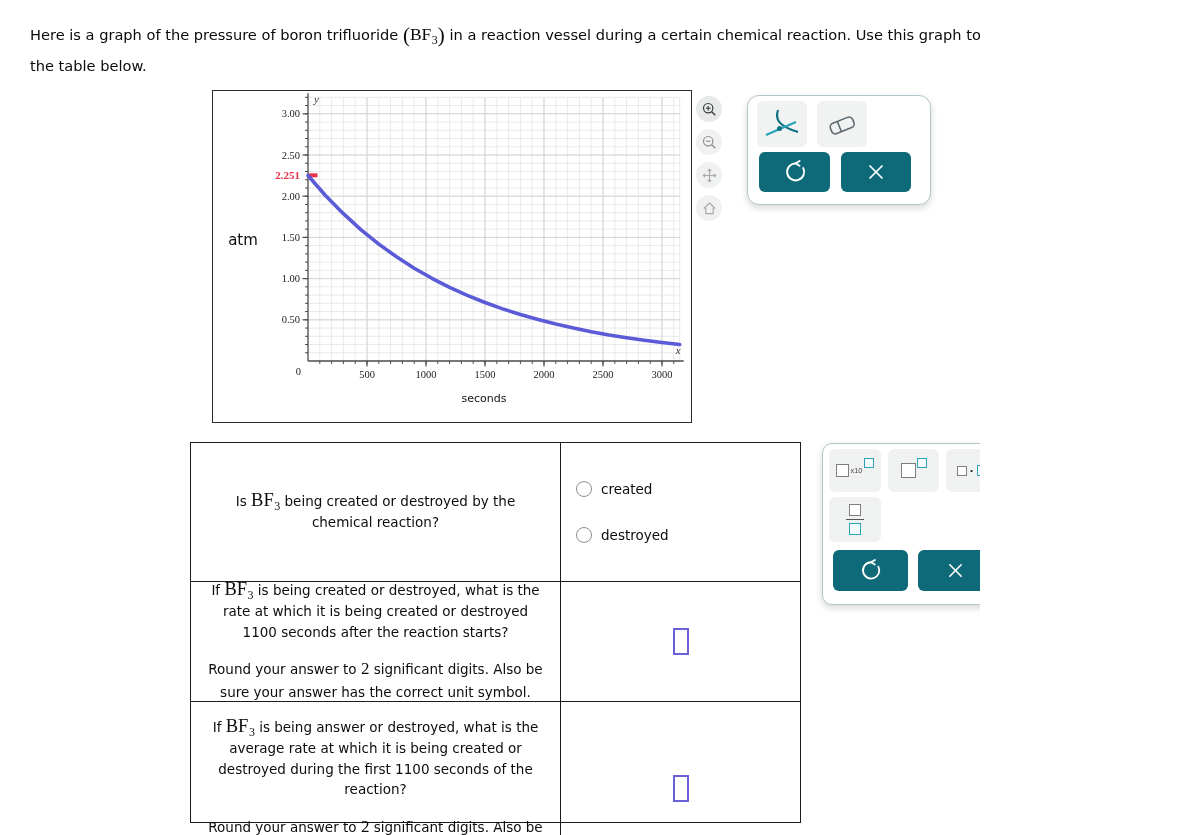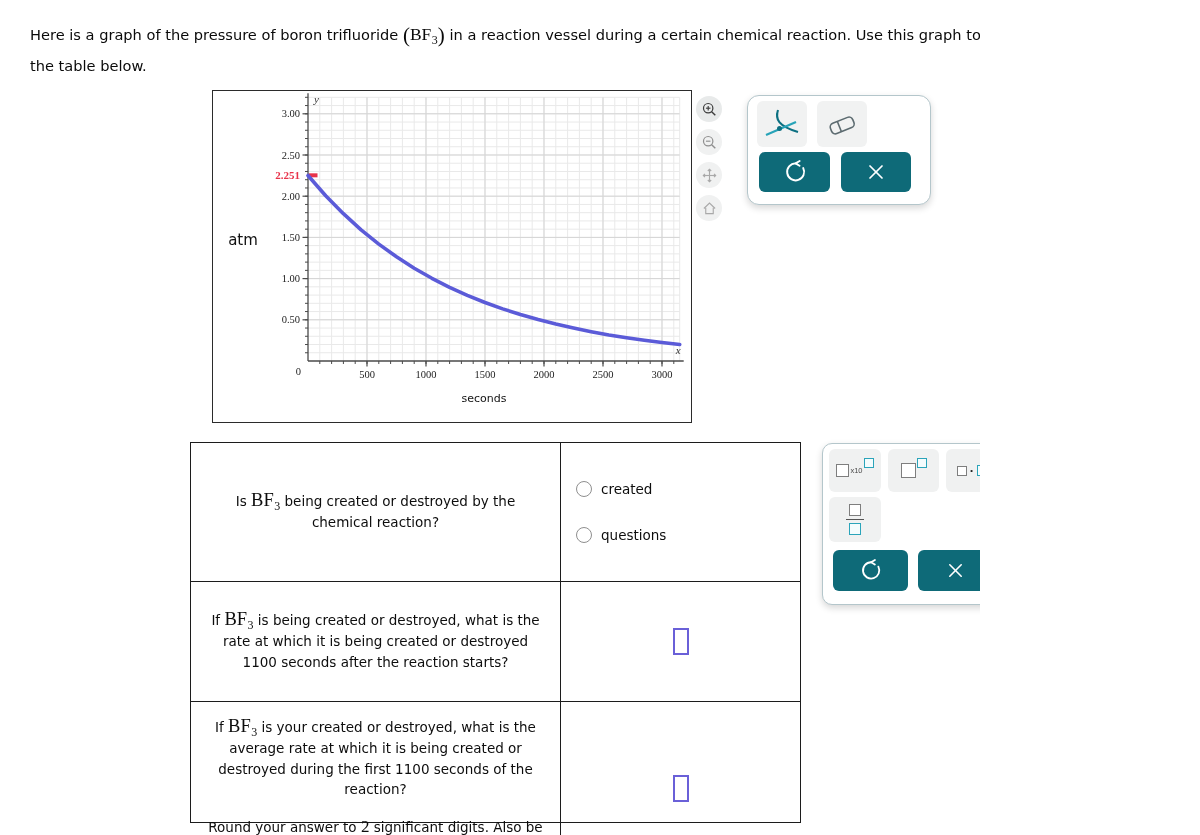--- a/index.html
+++ b/index.html
@@ -338,37 +338,40 @@
         <span class="mathf"><span>BF</span><sub>3</sub></span>
         <span>being created or destroyed by the chemical reaction?</span></p>
     </div>
     <div class="cell c2 optcell">
       <div class="radio-row">
         <span class="radio"></span>
         <span class="radio-label">created</span>
       </div>
       <div class="radio-row">
         <span class="radio"></span>
-        <span class="radio-label">questions</span>
+        <span class="radio-label">destroyed</span>
       </div>
     </div>
 
     <div class="cell rt qcell">
       <p class="qline"><span>If</span>
         <span class="mathf"><span>BF</span><sub>3</sub></span>
         <span>is being created or destroyed, what is the rate at which it is being created or destroyed 1100 seconds after the reaction starts?</span></p>
+      <p class="qline"><span>Round your answer to</span>
+        <span class="mathnum">2</span>
+        <span>significant digits. Also be sure your answer has the correct unit symbol.</span></p>
     </div>
     <div class="cell rt c2 center-cell">
       <span class="ans-box"></span>
     </div>
 
     <div class="cell rt qcell">
       <p class="qline"><span>If</span>
         <span class="mathf"><span>BF</span><sub>3</sub></span>
-        <span>is your created or destroyed, what is the</span>
+        <span>is being answer or destroyed, what is the</span>
         <span class="b">average</span>
         <span>rate at which it is being created or destroyed during the first 1100 seconds of the reaction?</span></p>
       <p class="qline"><span>Round your answer to</span>
         <span class="mathnum">2</span>
         <span>significant digits. Also be sure your answer has the correct unit symbol.</span></p>
     </div>
     <div class="cell rt c2 center-cell">
       <span class="ans-box"></span>
     </div>
   </div>

